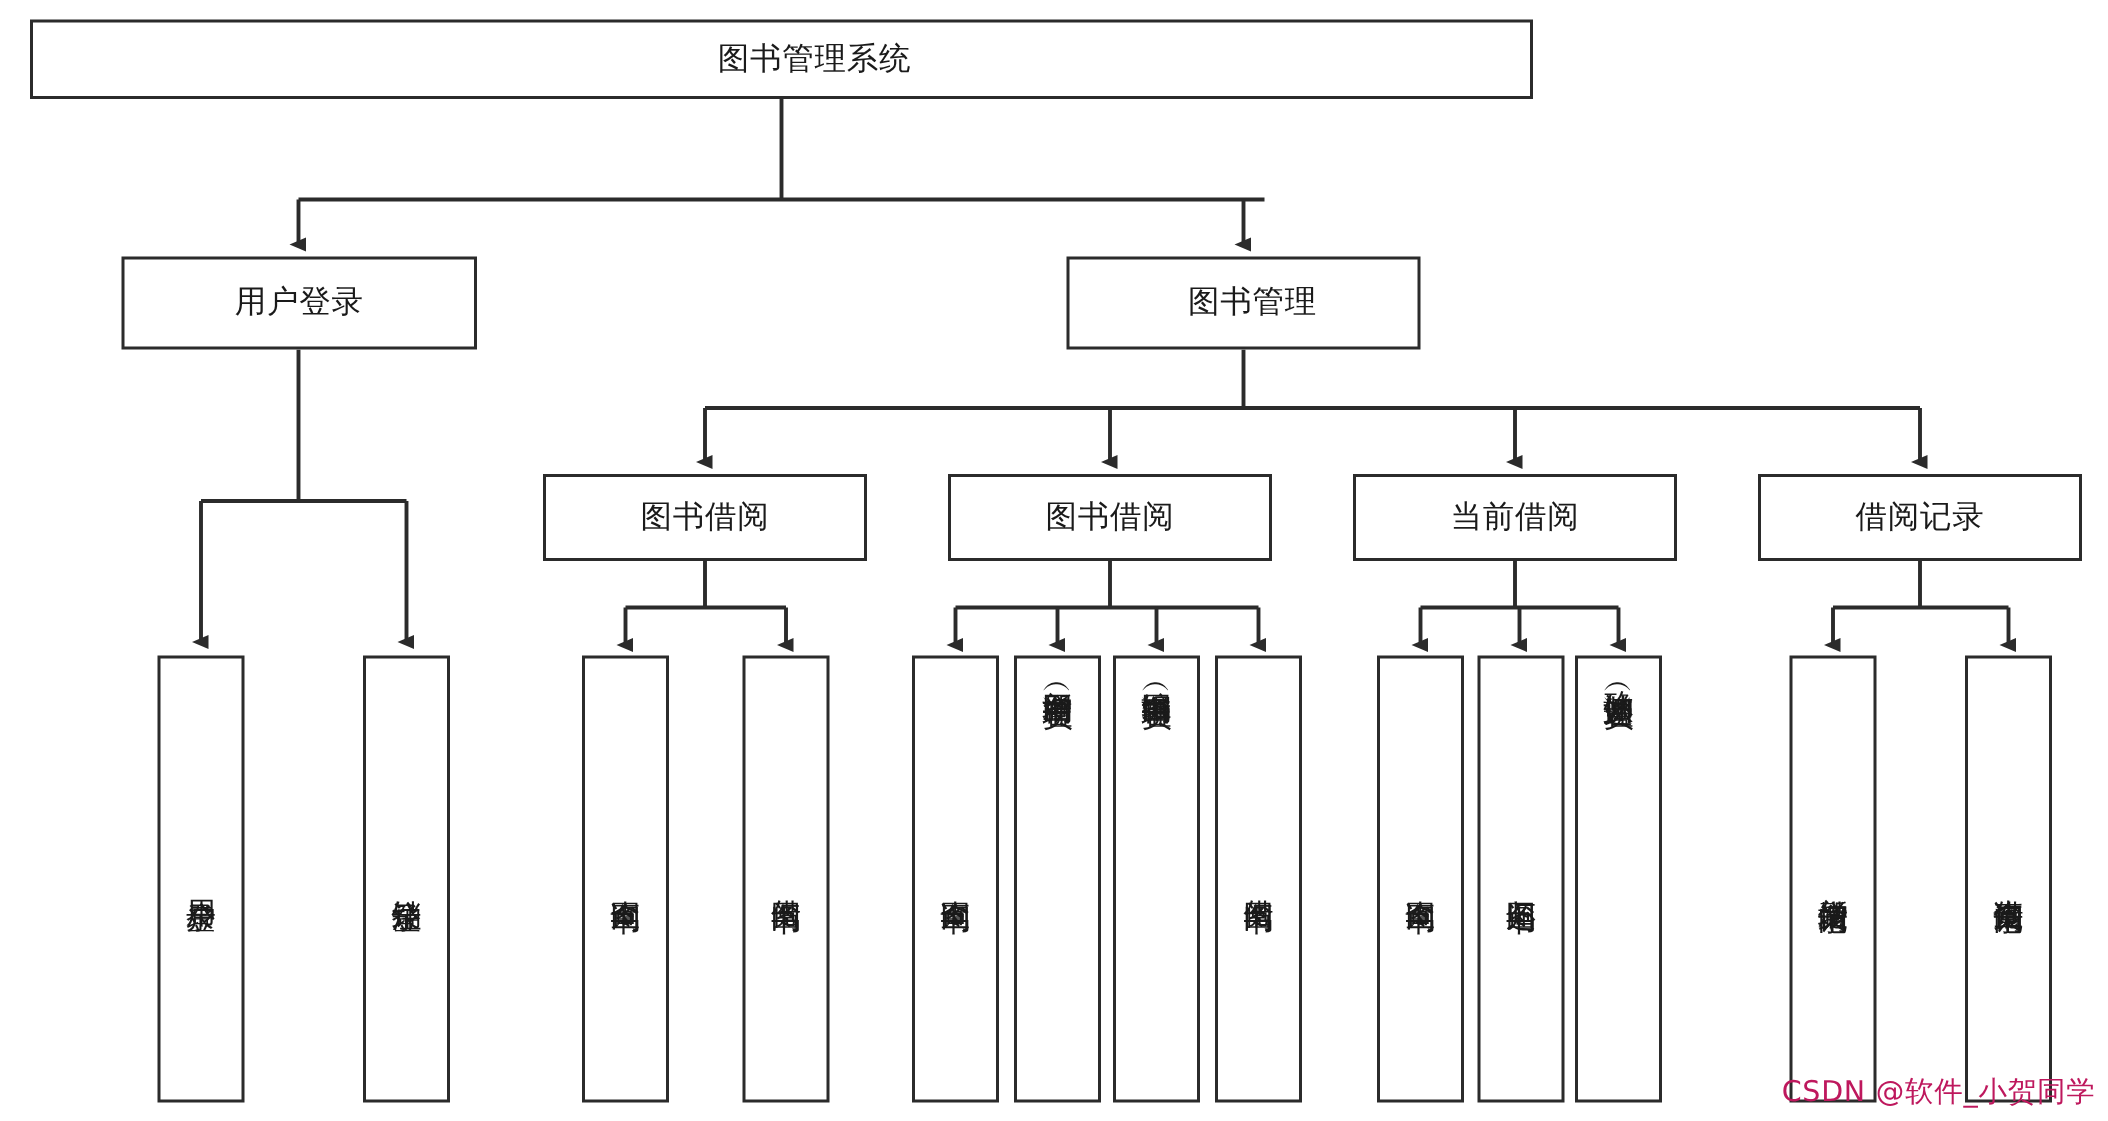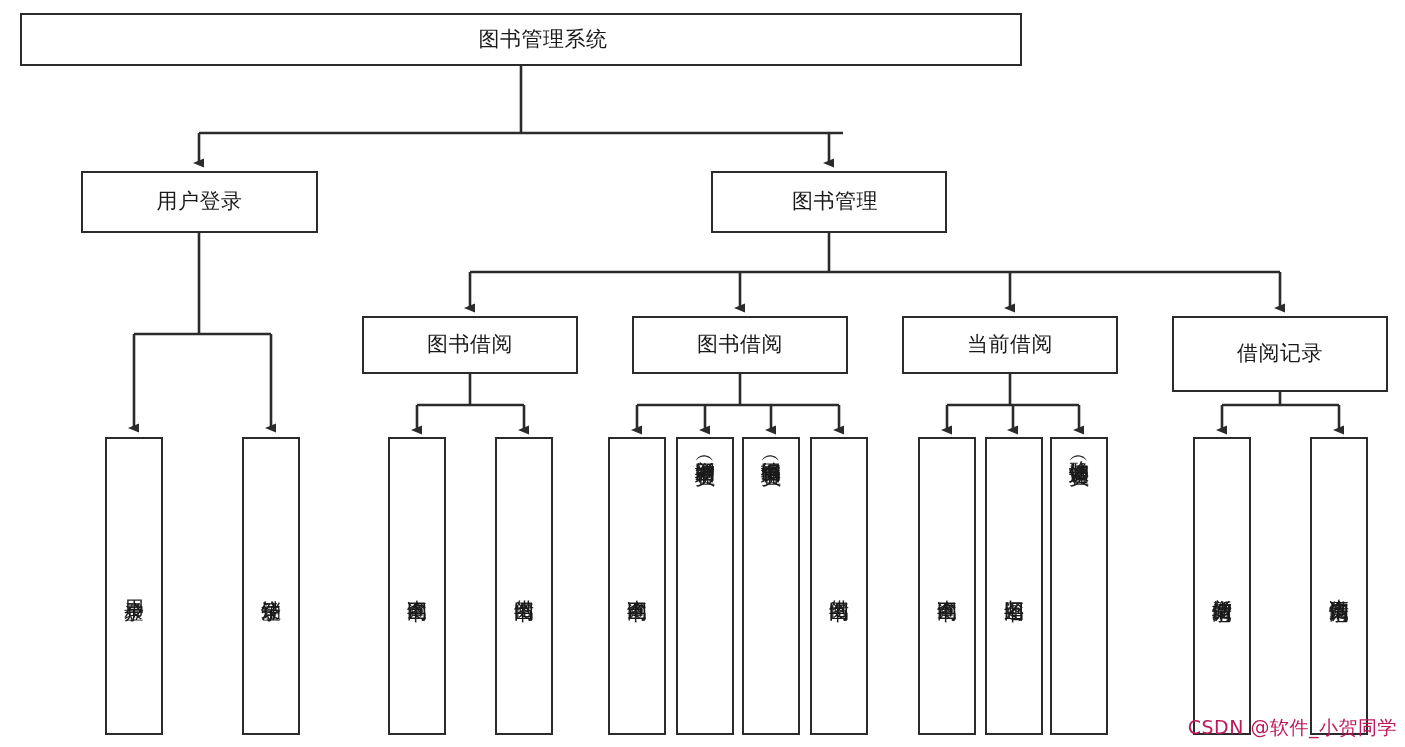--- a/index.html
+++ b/index.html
@@ -142,21 +142,21 @@
 
   <div class="node horiz" style="left:362px; top:316px; width:216px; height:58px;">
     <span class="label-h">图书借阅</span>
   </div>
   <div class="node horiz" style="left:632px; top:316px; width:216px; height:58px;">
     <span class="label-h">图书借阅</span>
   </div>
   <div class="node horiz" style="left:902px; top:316px; width:216px; height:58px;">
     <span class="label-h">当前借阅</span>
   </div>
-  <div class="node horiz" style="left:1172px; top:316px; width:216px; height:76px;">
+  <div class="node horiz" style="left:1172px; top:316px; width:216px; height:58px;">
     <span class="label-h">借阅记录</span>
   </div>
 
   <div class="node vert centered" style="left:105px; top:437px; width:58px; height:298px;">
     <span class="label-v">用户登录</span>
   </div>
   <div class="node vert centered" style="left:242px; top:437px; width:58px; height:298px;">
     <span class="label-v">注销登录</span>
   </div>
 

